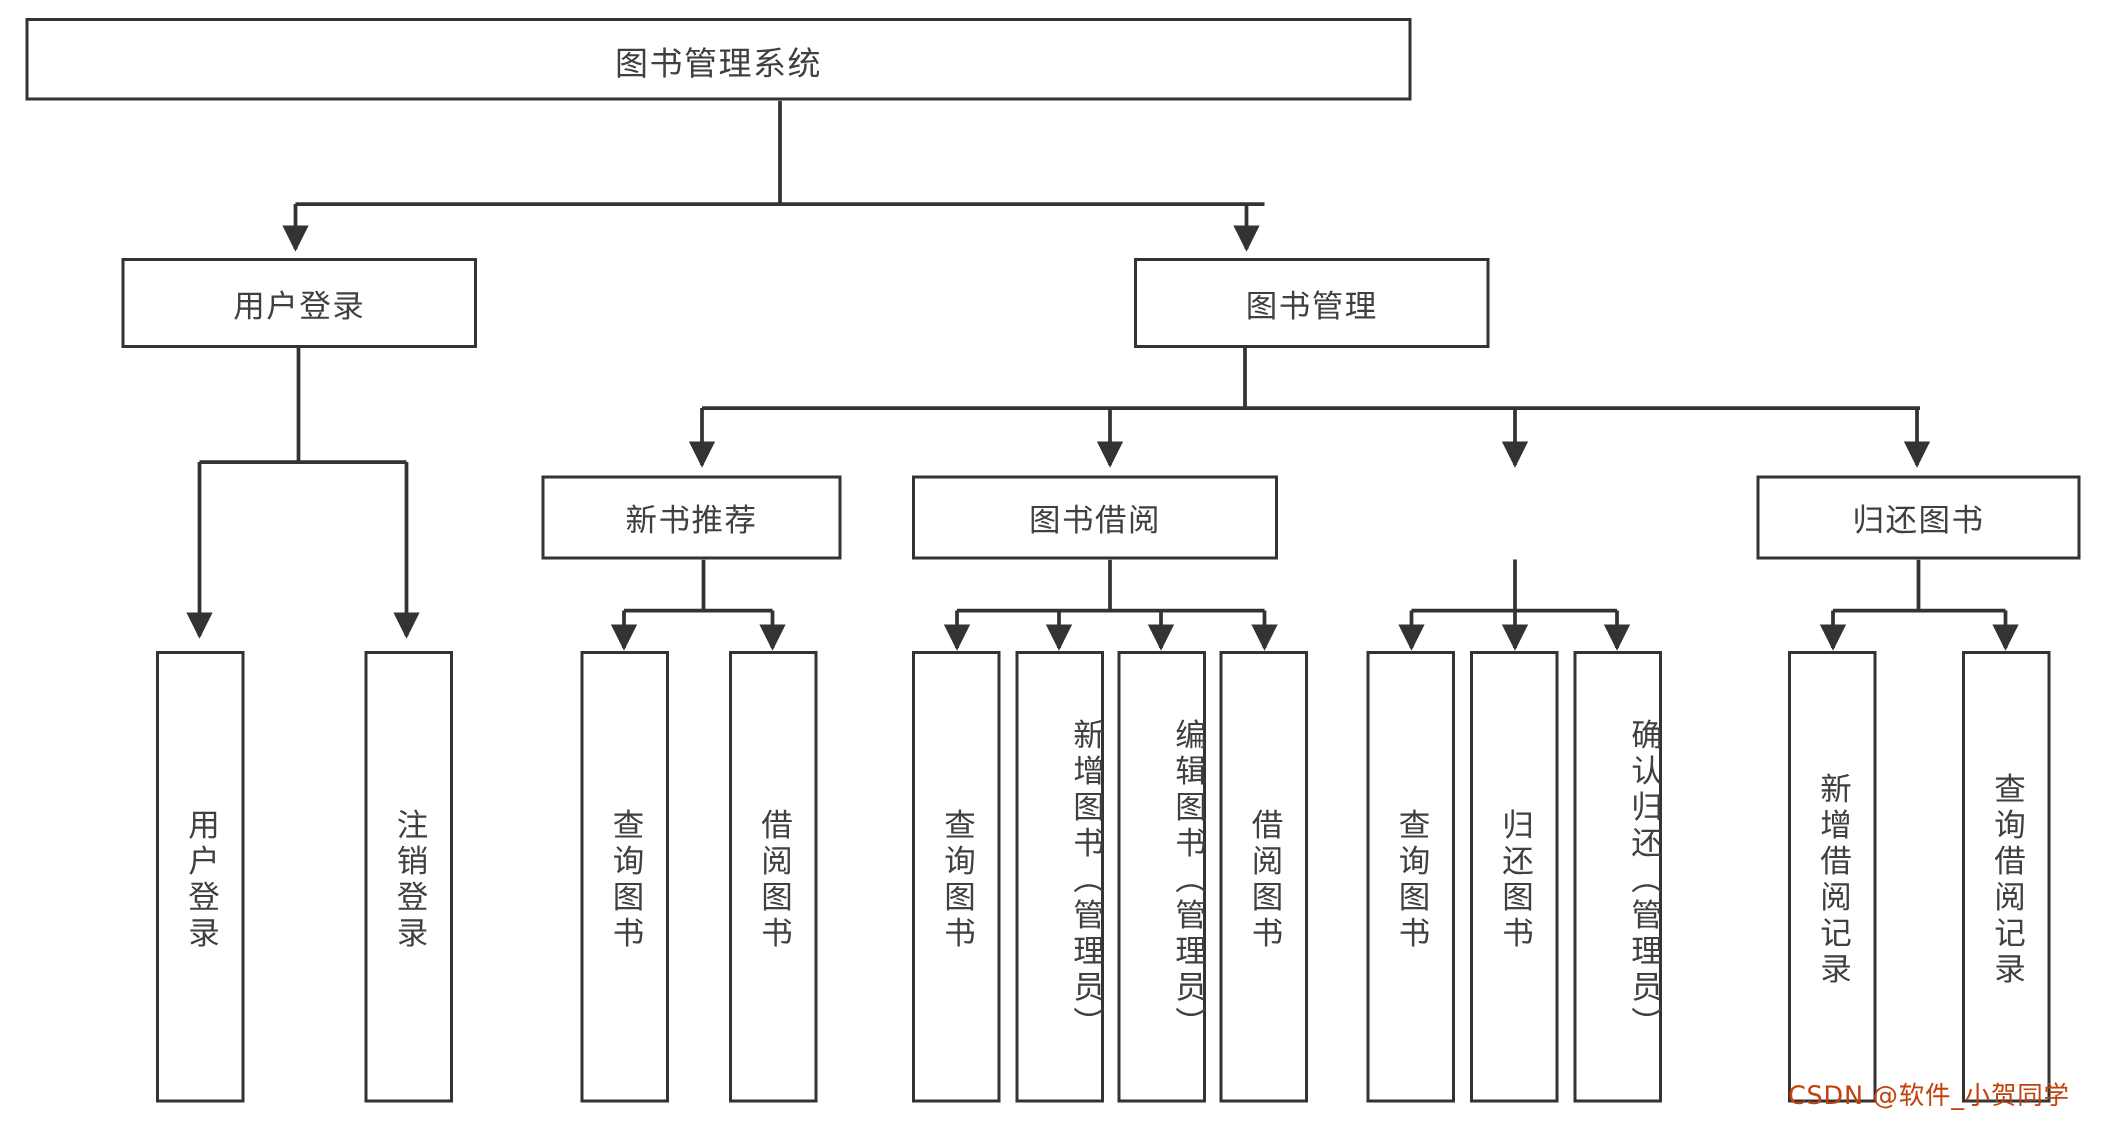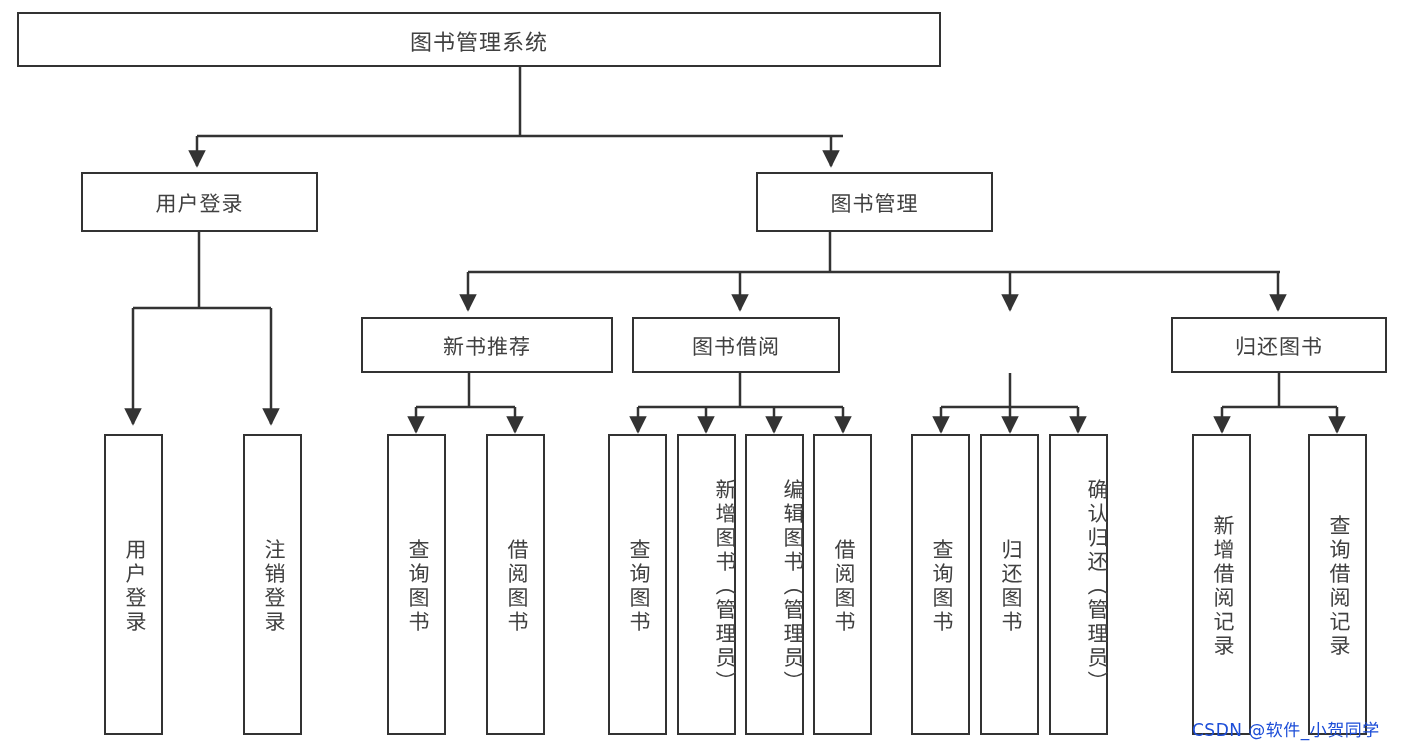--- a/index.html
+++ b/index.html
@@ -56,21 +56,21 @@
   }
   .node.vert.midalign {
     align-items: center;
   }
   .node.root {
     font-size: 22px;
   }
   .watermark {
     position: absolute;
     font-size: 17px;
-    color: #1d4ed8;
+    color: #c2410c;
     white-space: nowrap;
     letter-spacing: 0.5px;
   }
 </style>
 </head>
 <body>
 
 <div id="canvas">
 
   <svg id="edges" xmlns="http://www.w3.org/2000/svg">
@@ -127,24 +127,24 @@
     <span>图书管理系统</span>
   </div>
 
   <div class="node horiz" style="left:81px; top:172px; width:237px; height:60px;">
     <span>用户登录</span>
   </div>
   <div class="node horiz" style="left:712px; top:172px; width:237px; height:60px;margin-left:44px;">
     <span>图书管理</span>
   </div>
 
-  <div class="node horiz" style="left:361px; top:317px; width:252px; height:56px;">
+  <div class="node horiz" style="left:361px; top:317px; width:200px; height:56px;">
     <span>新书推荐</span>
   </div>
-  <div class="node horiz" style="left:632px; top:317px; width:208px; height:56px;">
+  <div class="node horiz" style="left:608px; top:317px; width:244px; height:56px;">
     <span>图书借阅</span>
   </div>
   <div class="node horiz" style="left:1171px; top:317px; width:216px; height:56px;">
     <span>归还图书</span>
   </div>
 
   <div class="node vert midalign" style="left:104px; top:434px; width:59px; height:301px;">
     <span>用户登录</span>
   </div>
   <div class="node vert midalign" style="left:243px; top:434px; width:59px; height:301px;">

